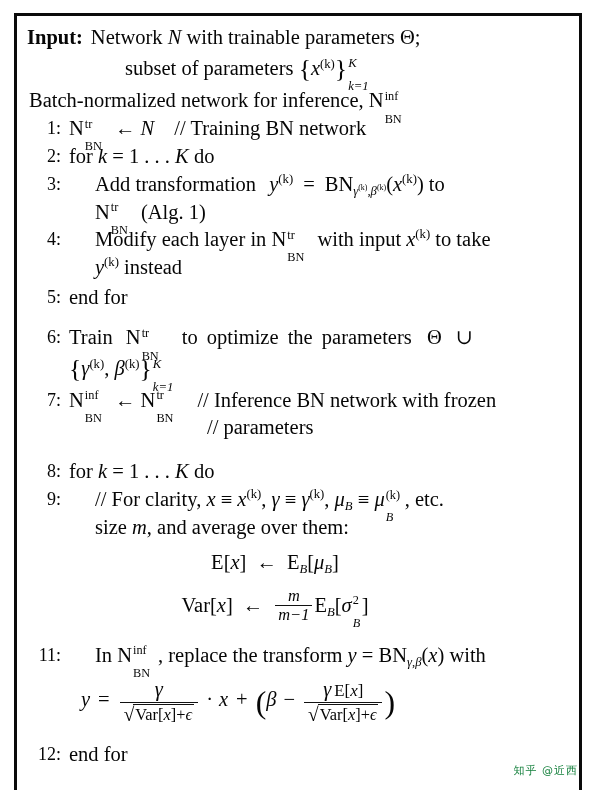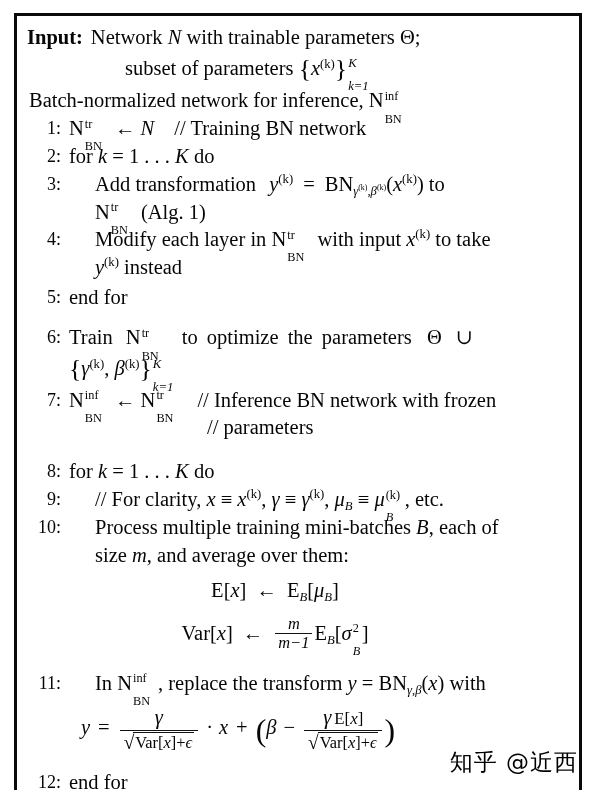--- a/index.html
+++ b/index.html
@@ -197,22 +197,22 @@
 
   .gap-sm { height: 7px; }
   .gap-md { height: 13px; }
   .gap-lg { height: 17px; }
 
   
   #watermark {
     position: absolute;
     right: 24px;
     bottom: 18px;
-    font-size: 23px;
-    color: #000000;
+    font-size: 11px;
+    color: #15803d;
     font-family: "DejaVu Sans", sans-serif;
     letter-spacing: 1px;
     white-space: nowrap;
     user-select: none;
   }
 </style>
 </head>
 <body>
 
 <div id="algorithm-box">
@@ -275,24 +275,20 @@
     <div class="alg-row indent1">
       <span class="num">8:</span>
       <span class="txt"><span class="bold">for</span>&nbsp;<span class="mi">k</span>&nbsp;<span>= 1 . . . </span><span class="mi">K</span>&nbsp;<span class="bold">do</span></span>
     </div>
 
     <div class="alg-row indent1">
       <span class="num">9:</span>
       <span class="txt" style="padding-left:26px;"><span>// For clarity, </span><span class="mi">x</span>&nbsp;<span>≡</span>&nbsp;<span class="mi">x</span><sup class="sp">(k)</sup><span>,</span>&nbsp;<span class="mi">γ</span>&nbsp;<span>≡</span>&nbsp;<span class="mi">γ</span><sup class="sp">(k)</sup><span>,</span>&nbsp;<span class="mi">μ</span><sub class="sb" style="font-style:italic;">B</sub>&nbsp;<span>≡</span>&nbsp;<span class="mi">μ</span><span class="updown"><span class="u">(k)</span><span class="d" style="font-style:italic;">B</span></span><span class="updown-pad" style="width:20px"></span><span>, etc.</span></span>
     </div>
 
-    <div class="alg-row indent1">
-      <span class="num">10:</span>
-      <span class="txt" style="padding-left:26px;"><span>Process multiple training mini-batches </span><span class="mi" style="font-family:'Liberation Serif',serif;">B</span><span>, each of</span></span>
-    </div>
     <div class="cont cont2"><span>size </span><span class="mi">m</span><span>, and average over them:</span></div>
 
     <div class="gap-sm"></div>
 
     <div class="eq-center"><span class="up">E</span><span>[</span><span class="mi">x</span><span>]</span><span style="display:inline-block;width:10px"></span><span>←</span><span style="display:inline-block;width:10px"></span><span class="up">E</span><sub class="sb" style="font-style:italic;">B</sub><span>[</span><span class="mi">μ</span><sub class="sb" style="font-style:italic;">B</sub><span>]</span></div>
 
     <div style="height:9px"></div>
 
     <div class="eq-center"><span class="up">Var</span><span>[</span><span class="mi">x</span><span>]</span><span style="display:inline-block;width:10px"></span><span>←</span><span style="display:inline-block;width:10px"></span><span class="frac"><span class="num mi">m</span><span class="den mi">m−1</span></span><span class="up">E</span><sub class="sb" style="font-style:italic;">B</sub><span>[</span><span class="mi">σ</span><span class="updown"><span class="u">2</span><span class="d" style="font-style:italic;">B</span></span><span class="updown-pad" style="width:10px"></span><span>]</span></div>
 

